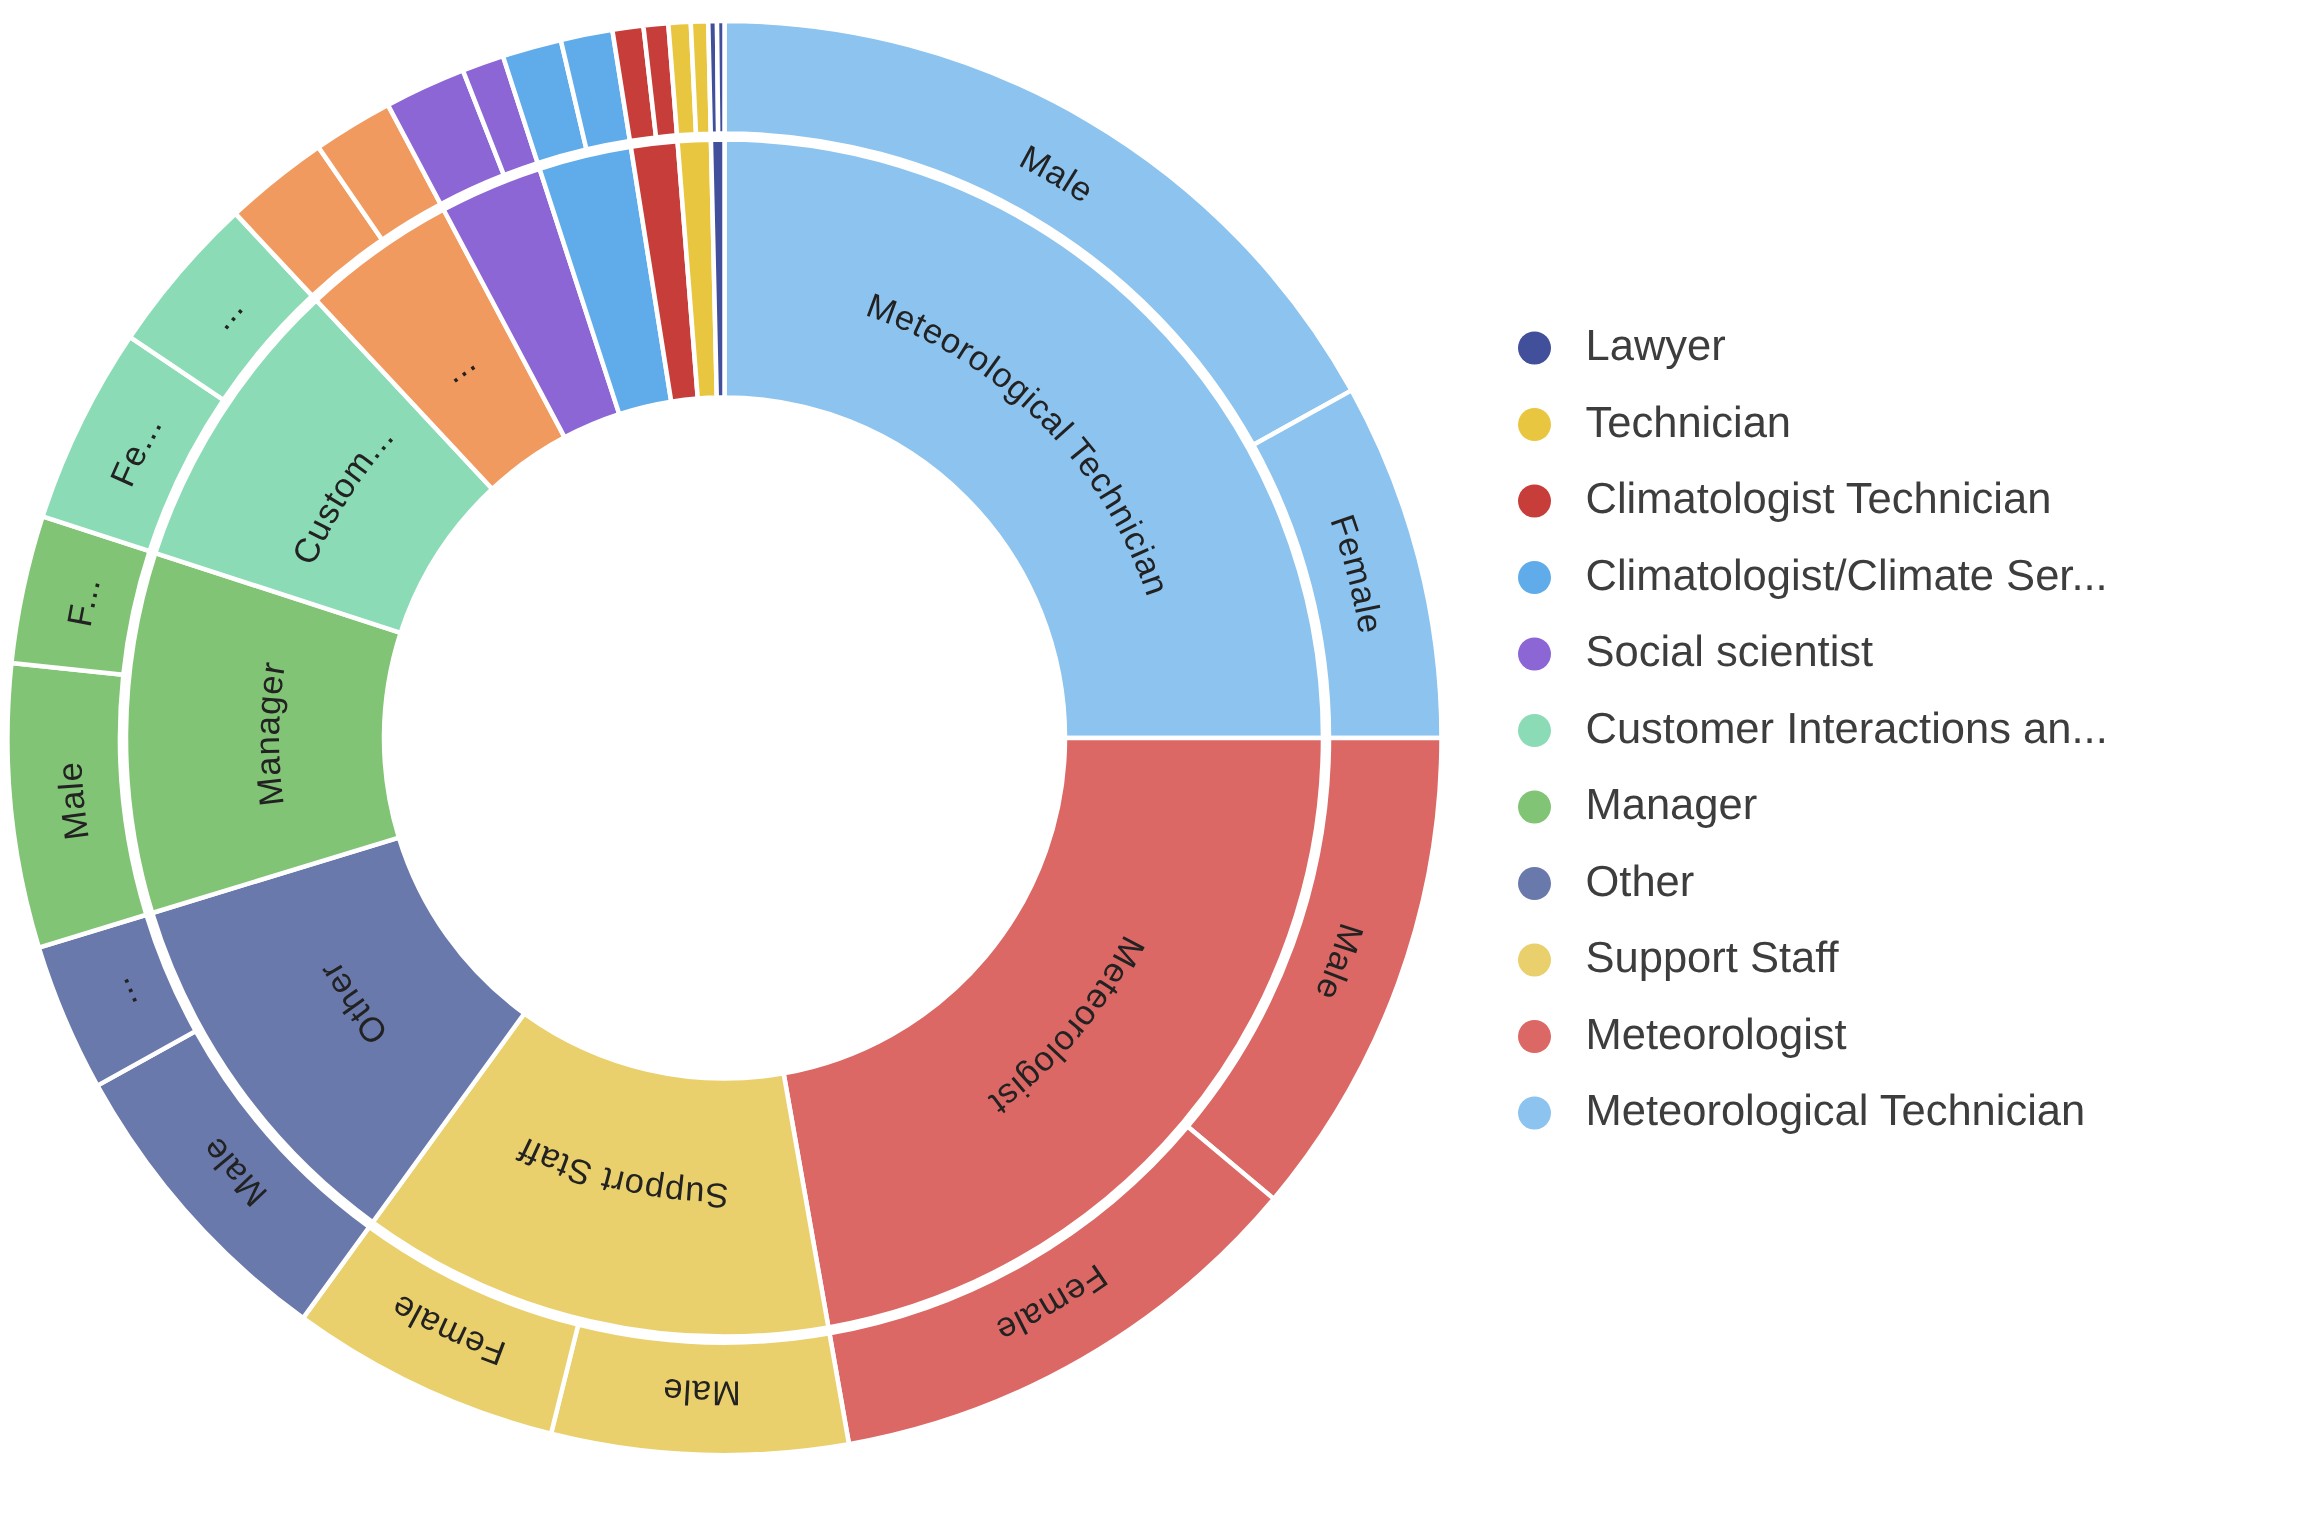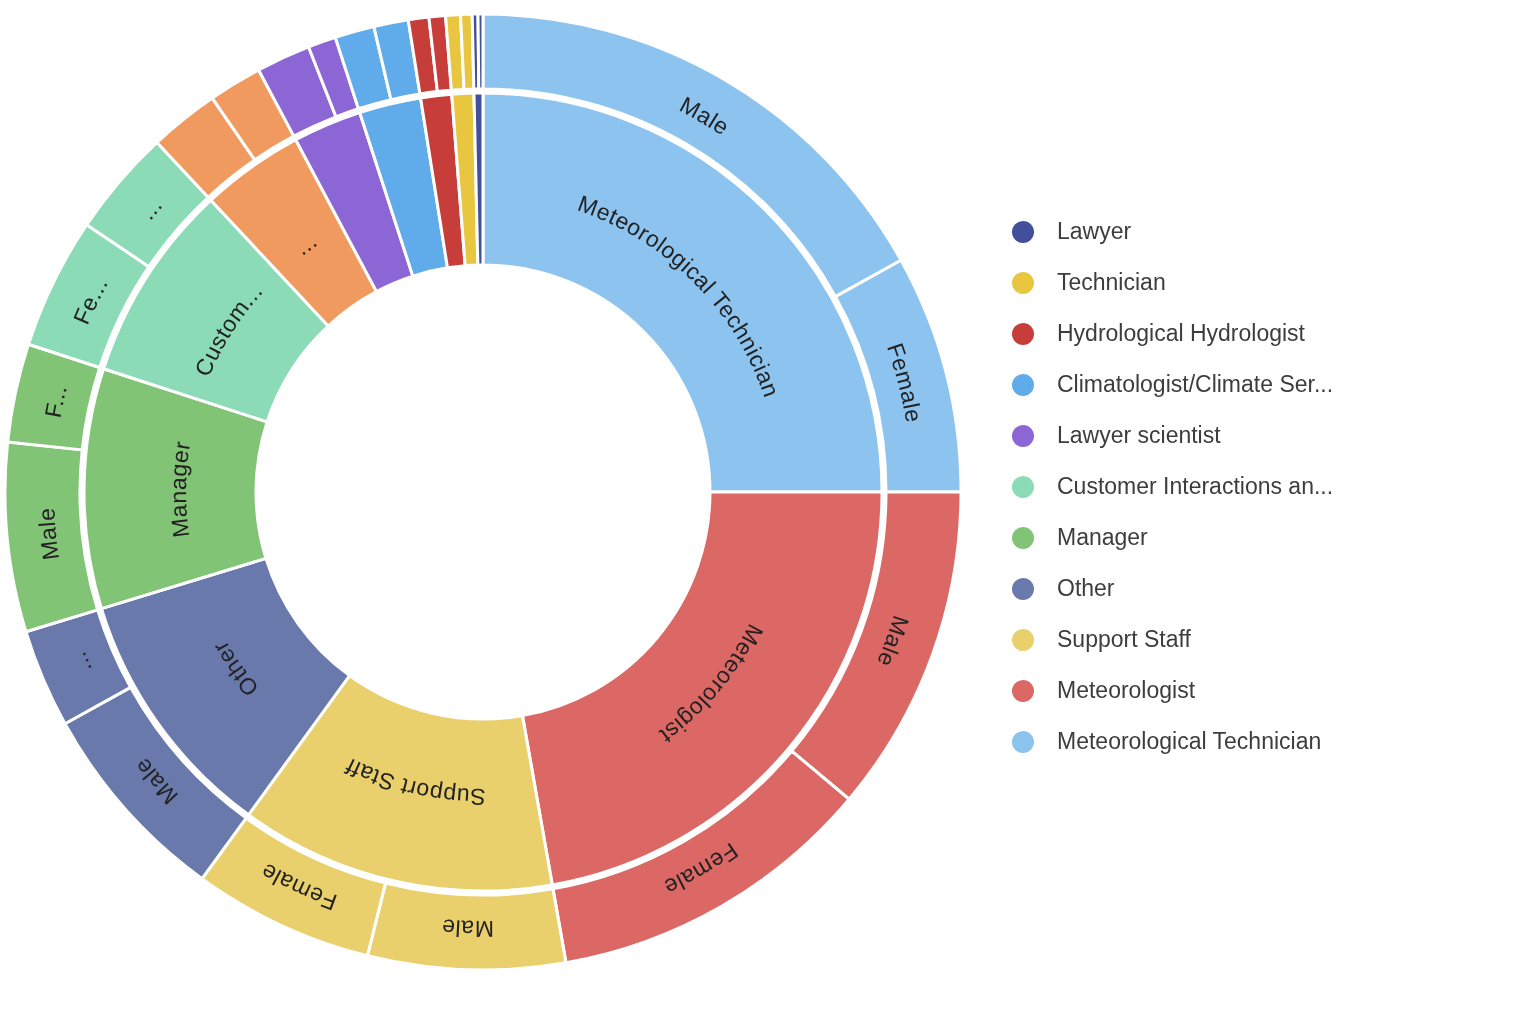--- a/index.html
+++ b/index.html
@@ -10,21 +10,21 @@
   #chart-area{position:absolute;left:0;top:0;}
   #chart-svg text{
     font-family:"Liberation Sans","DejaVu Sans",sans-serif;
     font-size:23px;fill:#222222;letter-spacing:0.5px;
   }
   #legend{
     position:absolute;left:1012px;top:206px;display:flex;flex-direction:column;
   }
   .legend-row{display:flex;align-items:center;height:51px;cursor:default;}
   .legend-dot{width:22px;height:22px;border-radius:50%;flex:0 0 auto;margin-right:23px;}
-  .legend-label{font-size:23px;color:#3D3D3D;white-space:nowrap;}
+  .legend-label{font-size:29px;color:#3D3D3D;white-space:nowrap;}
 </style>
 </head>
 <body>
 
 <div id="chart-area">
   <svg id="chart-svg" width="1000" height="1024" viewBox="0 0 1000 1024">
     <defs>
         <path id="lblpath0" d="M 357.48 222.83 A 297 297 0 0 1 752.17 617.52" fill="none"></path>
         <path id="lblpath1" d="M 210.12 160.97 A 429 429 0 0 1 904.82 570.18" fill="none"></path>
         <path id="lblpath2" d="M 524.12 64.98 A 429 429 0 0 1 725.99 845.55" fill="none"></path>
@@ -113,29 +113,29 @@
     <div class="legend-row">
       <span class="legend-dot" style="background: rgb(66, 79, 155);"></span>
       <span class="legend-label">Lawyer</span>
     </div>
     <div class="legend-row">
       <span class="legend-dot" style="background: rgb(233, 198, 64);"></span>
       <span class="legend-label">Technician</span>
     </div>
     <div class="legend-row">
       <span class="legend-dot" style="background: rgb(199, 61, 57);"></span>
-      <span class="legend-label">Hydrological Hydrologist</span>
+      <span class="legend-label">Climatologist Technician</span>
     </div>
     <div class="legend-row">
       <span class="legend-dot" style="background: rgb(96, 172, 234);"></span>
       <span class="legend-label">Climatologist/Climate Ser...</span>
     </div>
     <div class="legend-row">
       <span class="legend-dot" style="background: rgb(140, 102, 213);"></span>
-      <span class="legend-label">Lawyer scientist</span>
+      <span class="legend-label">Social scientist</span>
     </div>
     <div class="legend-row">
       <span class="legend-dot" style="background: rgb(139, 219, 182);"></span>
       <span class="legend-label">Customer Interactions an...</span>
     </div>
     <div class="legend-row">
       <span class="legend-dot" style="background: rgb(130, 196, 118);"></span>
       <span class="legend-label">Manager</span>
     </div>
     <div class="legend-row">

